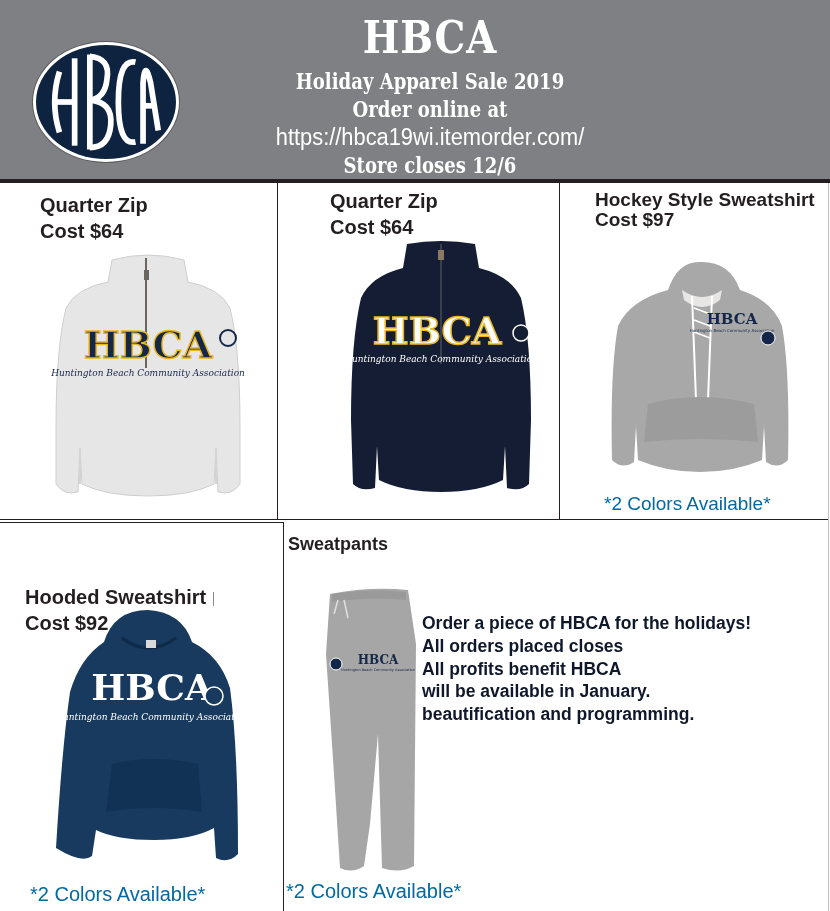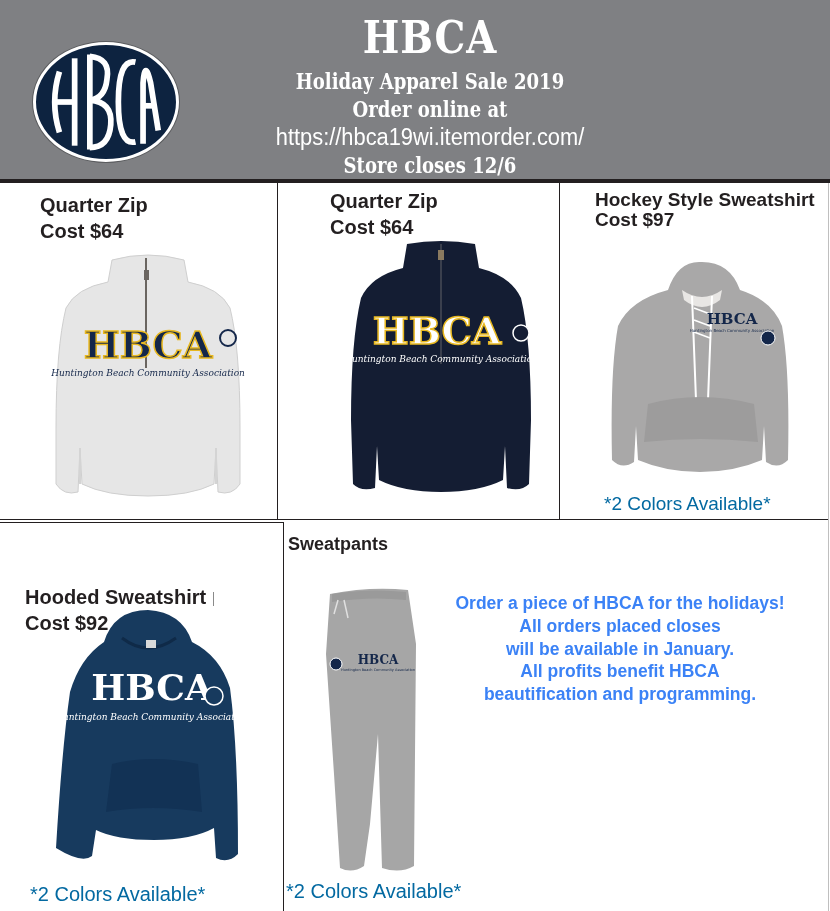--- a/index.html
+++ b/index.html
@@ -22,22 +22,22 @@
   .h-url { font-family: "Liberation Sans", sans-serif; font-weight: normal; font-size: 23px; transform: scaleX(0.95); }
 
   .vline { position: absolute; background: #231f20; width: 1px; }
   .hline { position: absolute; background: #231f20; height: 1px; }
 
   .cap { position: absolute; font-weight: bold; color: #231f20; }
   .cap20 { font-size: 20px; line-height: 26px; }
   .cap16 { font-size: 19px; line-height: 20px; }
   .cap19 { font-size: 18px; line-height: 23px; }
   .avail { position: absolute; font-weight: normal; font-size: 19px; color: #0369a1; white-space: nowrap; }
-  .info { position: absolute; left: 422px; top: 592px; width: 396px; text-align: center;
-          font-weight: bold; font-size: 17.5px; line-height: 22.8px; color: #3b82f6; }
+  .info { position: absolute; left: 422px; top: 612px; width: 396px; 
+          font-weight: bold; font-size: 17.5px; line-height: 22.8px; color: #0f172a; }
   .info div { white-space: nowrap; }
 
   .product { position: absolute; }
   .product svg { width: 100%; height: 100%; display: block; }
 </style>
 </head>
 <body>
 
 <div class="header">
   <div class="logo">
@@ -151,16 +151,16 @@
     <text x="58" y="80" text-anchor="middle" font-family="DejaVu Serif, serif" font-weight="bold" font-size="12" fill="#14274a">HBCA</text>
     <text x="58" y="87" text-anchor="middle" font-family="DejaVu Sans, sans-serif" font-size="3.5" fill="#14274a">Huntington Beach Community Association</text>
     <circle cx="16" cy="80" r="6" fill="#14274a" stroke="#ffffff" stroke-width="1"></circle>
   </svg>
 </div>
 <div class="avail" style="left:286px; top:880px; font-size:20px;">*2 Colors Available*</div>
 
 <div class="info">
   <div>Order a piece of HBCA for the holidays!</div>
   <div>All orders placed closes</div>
+  <div>All profits benefit HBCA</div>
   <div>will be available in January.</div>
-  <div>All profits benefit HBCA</div>
   <div>beautification and programming.</div>
 </div>
 
 </body></html>

